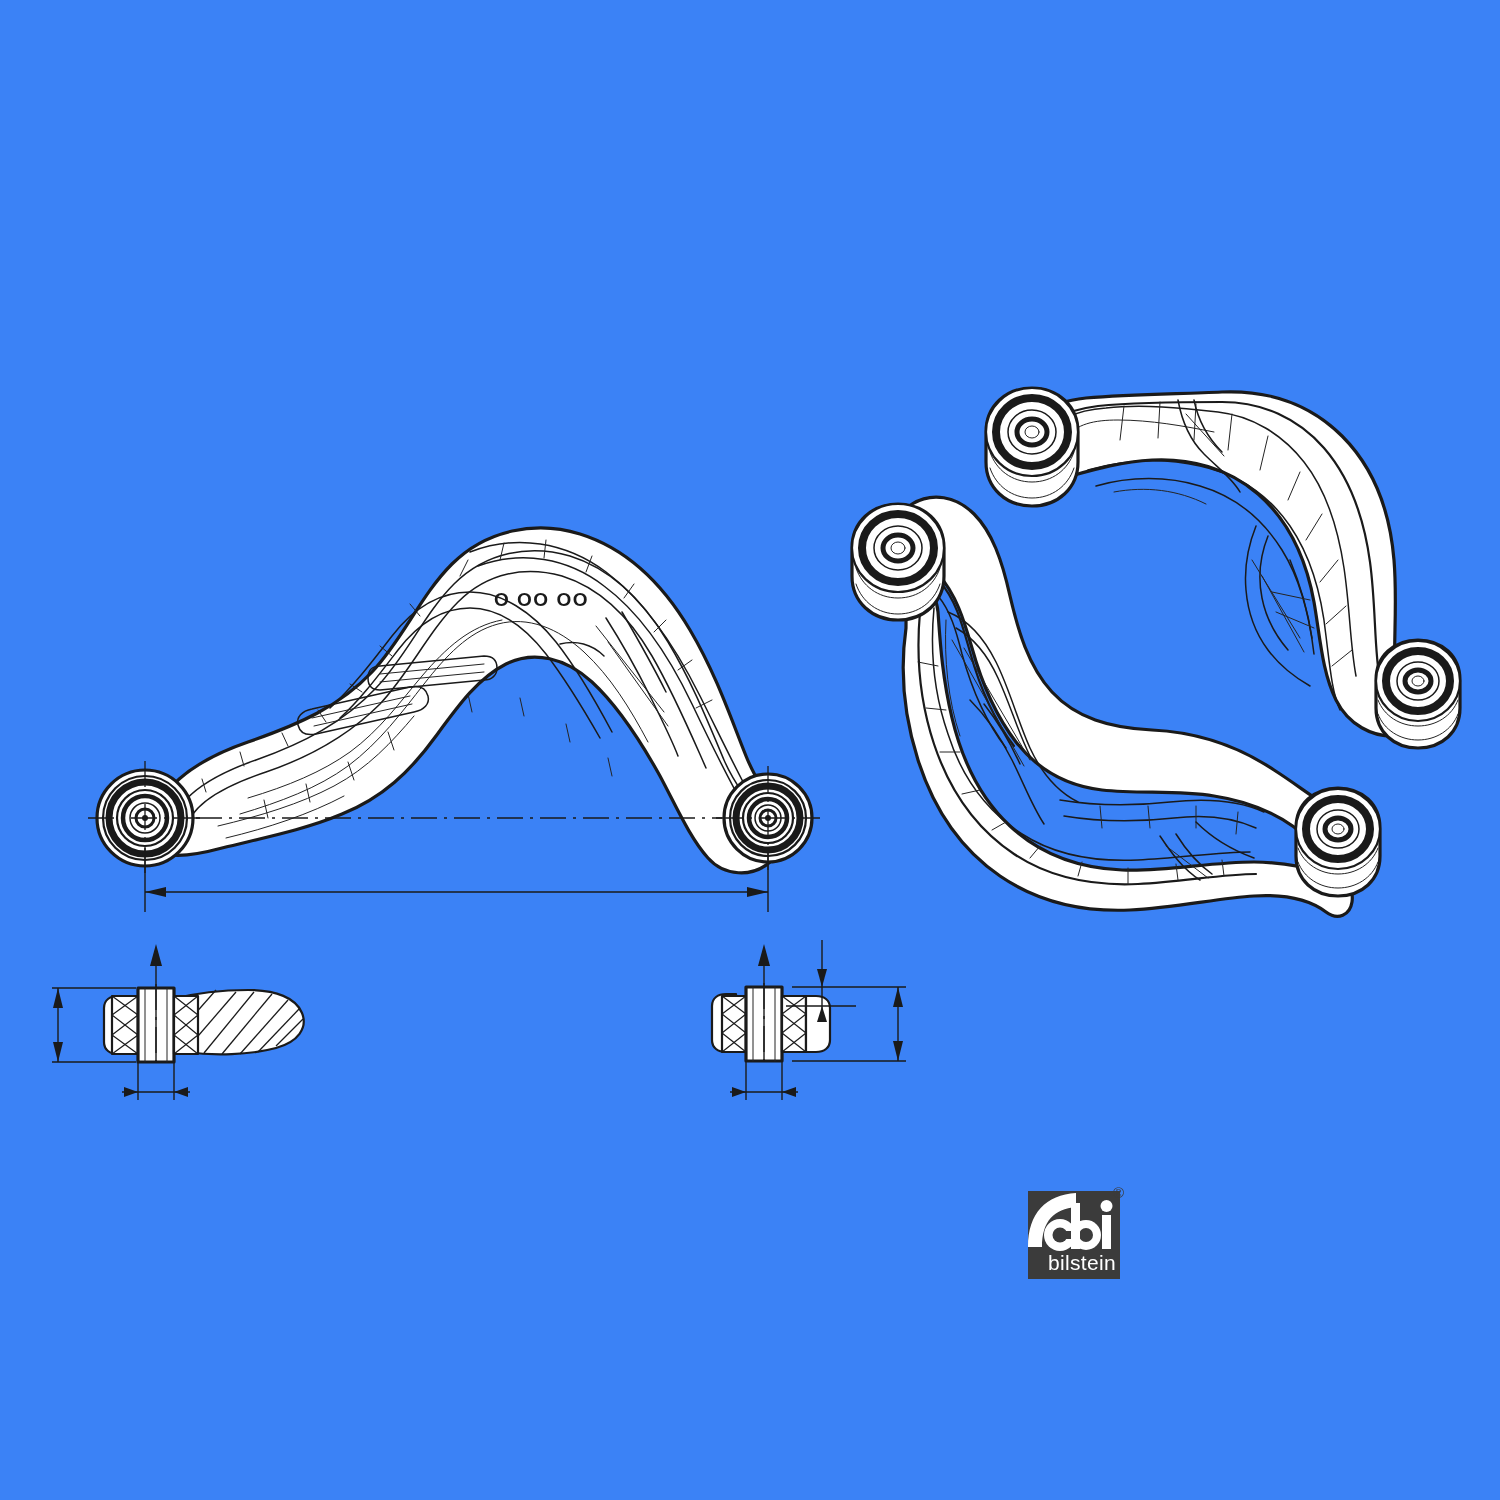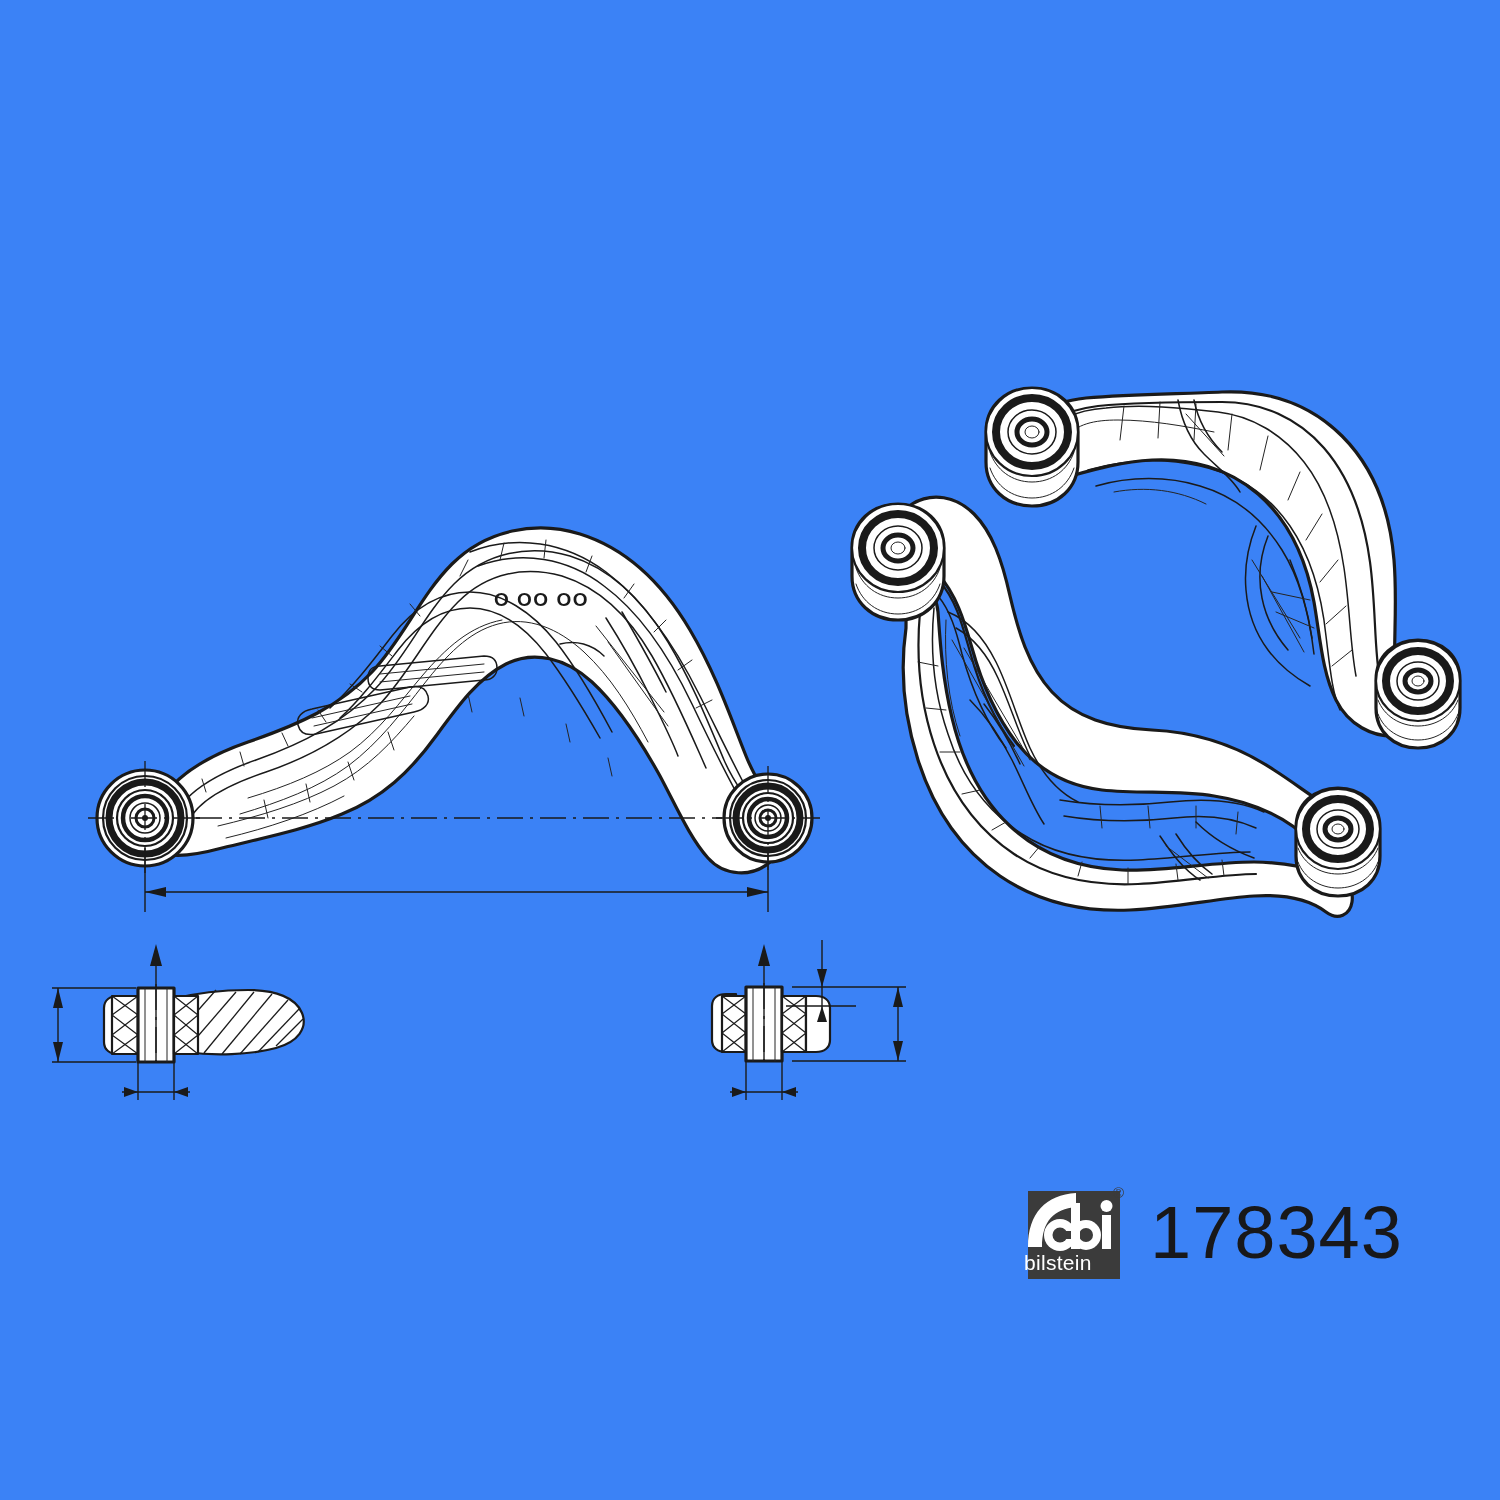--- a/index.html
+++ b/index.html
@@ -672,22 +672,21 @@
         <circle cx="40" cy="50" r="7.5" fill="#3b3b3b"></circle>
         <rect x="40" y="46" width="17" height="8" fill="#3b3b3b"></rect>
 
         <circle cx="66" cy="50" r="15" fill="#ffffff"></circle>
         <circle cx="66" cy="50" r="7" fill="#3b3b3b"></circle>
         <rect x="51" y="18" width="9" height="46" fill="#ffffff"></rect>
 
         <rect x="82" y="30" width="9" height="34" fill="#ffffff"></rect>
         <circle cx="86.5" cy="21" r="6" fill="#ffffff"></circle>
       </svg>
-      <div style="position:absolute;left:4px;top:62px;width:92px;height:32px;display:flex;align-items:center;justify-content:flex-start;">
+      <div style="position:absolute;left:16px;top:62px;width:92px;height:32px;display:flex;align-items:center;justify-content:center;">
         <span style="color:#ffffff;font-size:21px;font-family:'Liberation Sans',sans-serif;letter-spacing:0.3px;">bilstein</span>
       </div>
       <span class="reg-mark">®</span>
     </div>
 
-    <div id="part-number">178343</div>
   </div>
 
 </div>
 
 </body></html>

